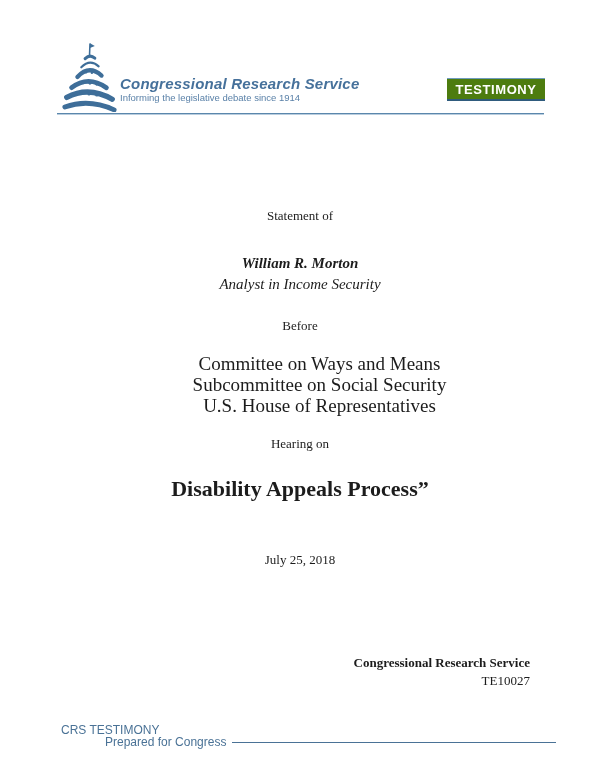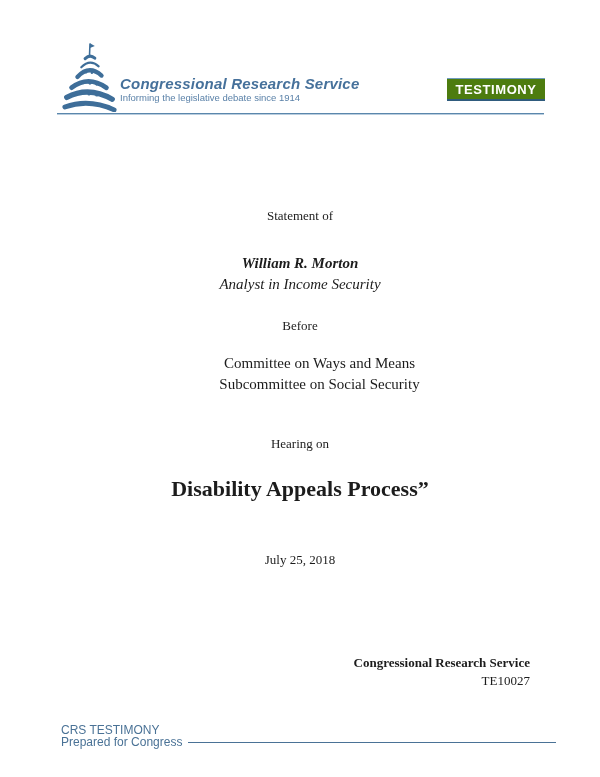--- a/index.html
+++ b/index.html
@@ -38,40 +38,40 @@
     height: 2px; background: #5b87ac; border-bottom: 1px solid #b9cdde;
   }
 
   
   .center-line { position: absolute; left: 0; width: 100%; text-align: center; }
   .small-label { font-size: 13px; }
   .statement-of { top: 208px; }
   .author-block { top: 253px; font-size: 15px; line-height: 21px; font-style: italic; }
   .author-name { font-weight: bold; }
   .before-label { top: 318px; }
-  .committee-block { top: 353px; font-size: 15px; line-height: 21px; padding-left: 39px; }
+  .committee-block { top: 353px; font-size: 19px; line-height: 21px; padding-left: 39px; }
   .hearing-label { top: 436px; }
   .hearing-title { top: 472px; font-size: 22px; font-weight: bold; line-height: 33px; }
   .hearing-date { top: 552px; }
 
   
   .publisher {
     position: absolute; top: 654px; right: 70px;
     text-align: right; font-size: 13px; line-height: 18px;
   }
   .publisher-name { font-weight: bold; }
   .publisher-url { color: #1c1c1c; text-decoration: none; }
 
   
   .footer {
     position: absolute; left: 61px; top: 724px; right: 44px;
     font-family: "Liberation Sans", sans-serif;
     font-size: 12px; font-weight: normal; color: #4a7296; line-height: 12px;
   }
-  .footer-tagline-row { display: flex; align-items: baseline; }
+  .footer-tagline-row { display: flex; align-items: baseline; margin-left: 44px; }
   .footer-rule {
     flex: 1; height: 0; border-bottom: 1px solid #4a7296;
     margin-left: 6px; position: relative; top: -3px;
   }
 </style>
 </head>
 <body>
 
 <div class="header">
   <div class="logo-row">
@@ -111,20 +111,21 @@
 <div class="center-line author-block">
   <div class="author-name">William R. Morton</div>
   <div>Analyst in Income Security</div>
 </div>
 
 <div class="center-line small-label before-label">Before</div>
 
 <div class="center-line committee-block">
   <div>Committee on Ways and Means</div>
   <div>Subcommittee on Social Security</div>
+  <div>U.S. House of Representatives</div>
 </div>
 
 <div class="center-line small-label hearing-label">Hearing on</div>
 
 <div class="center-line hearing-title">
   <div>Disability Appeals Process”</div>
 </div>
 
 <div class="center-line small-label hearing-date">July 25, 2018</div>
 

